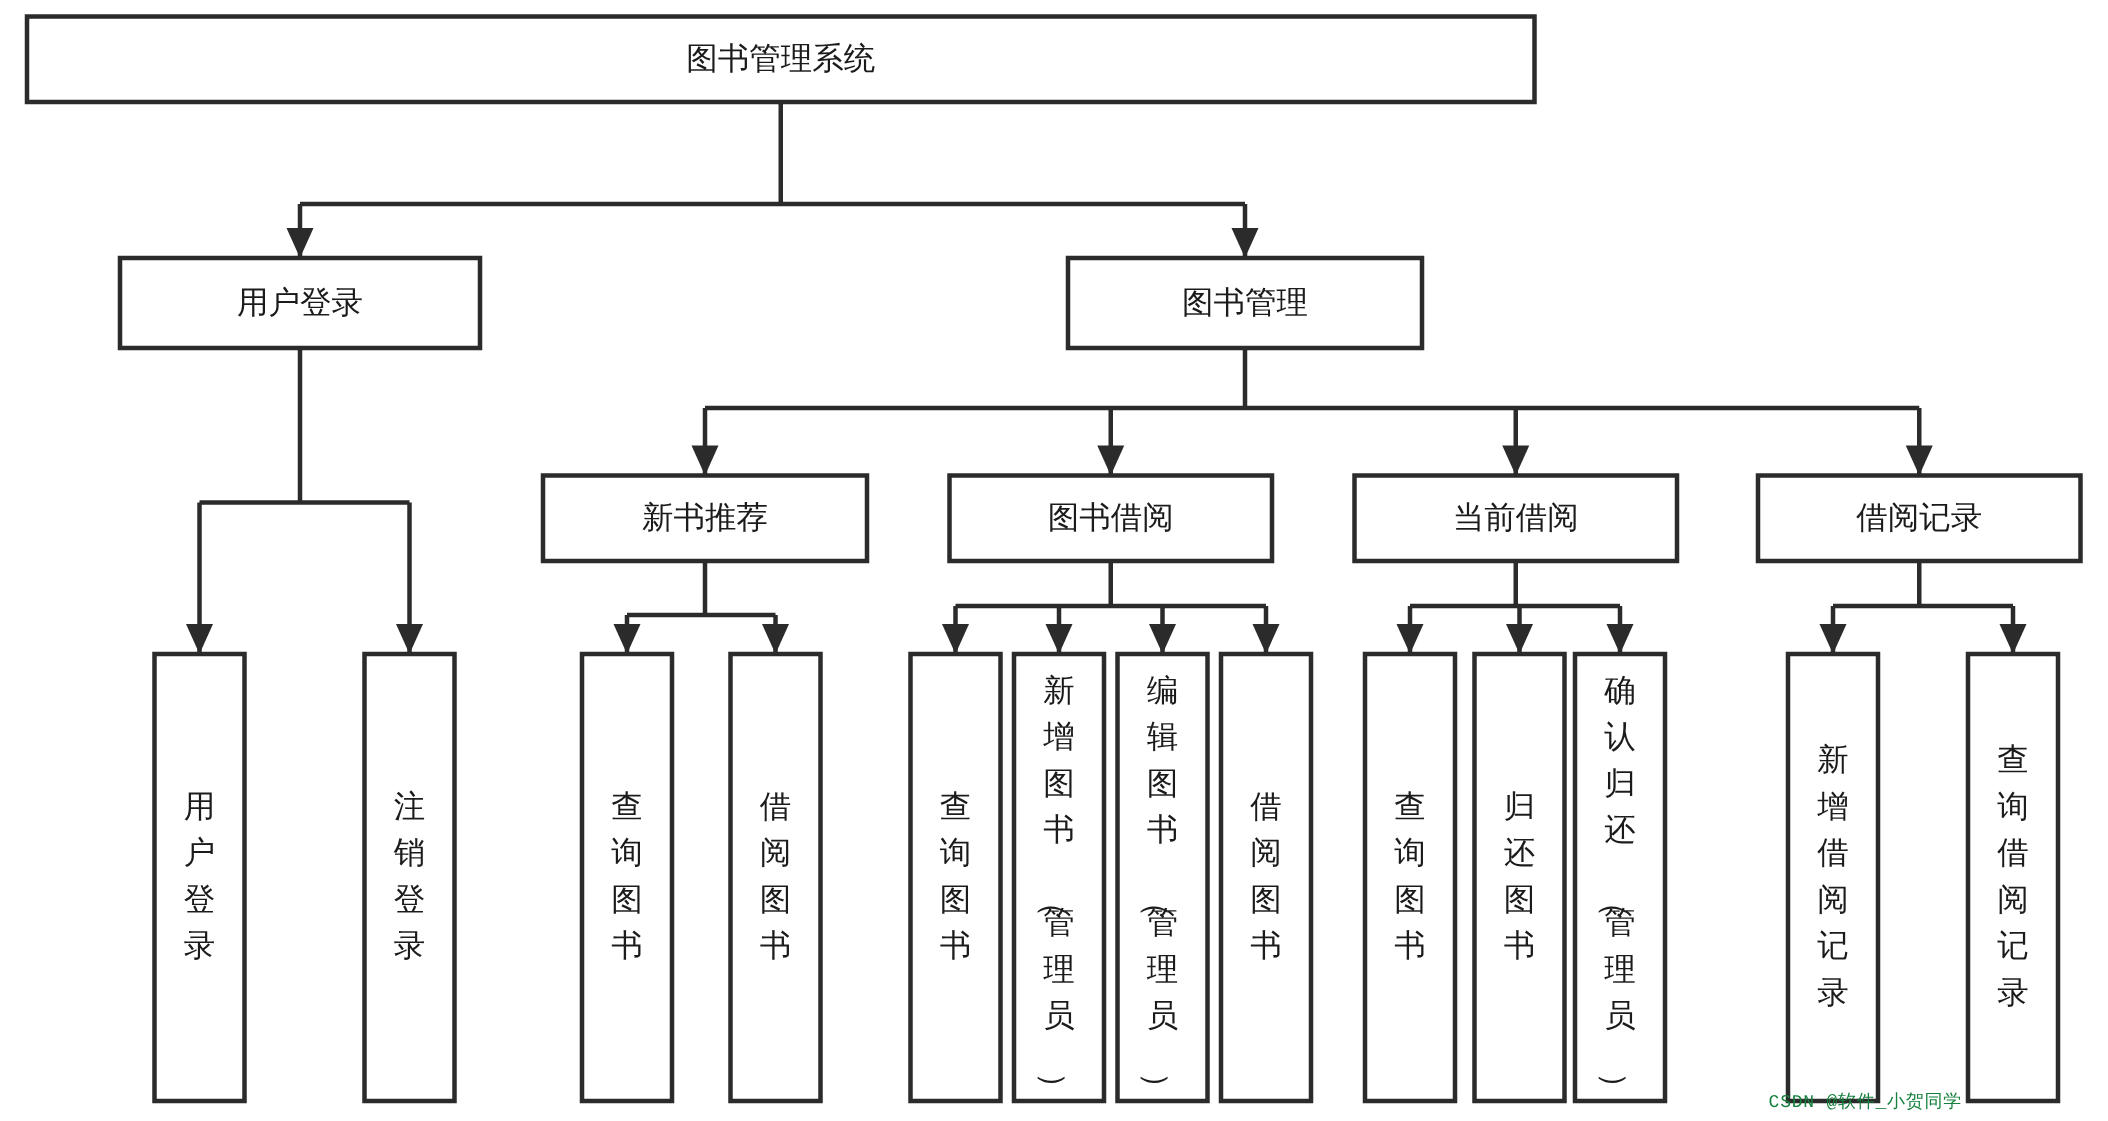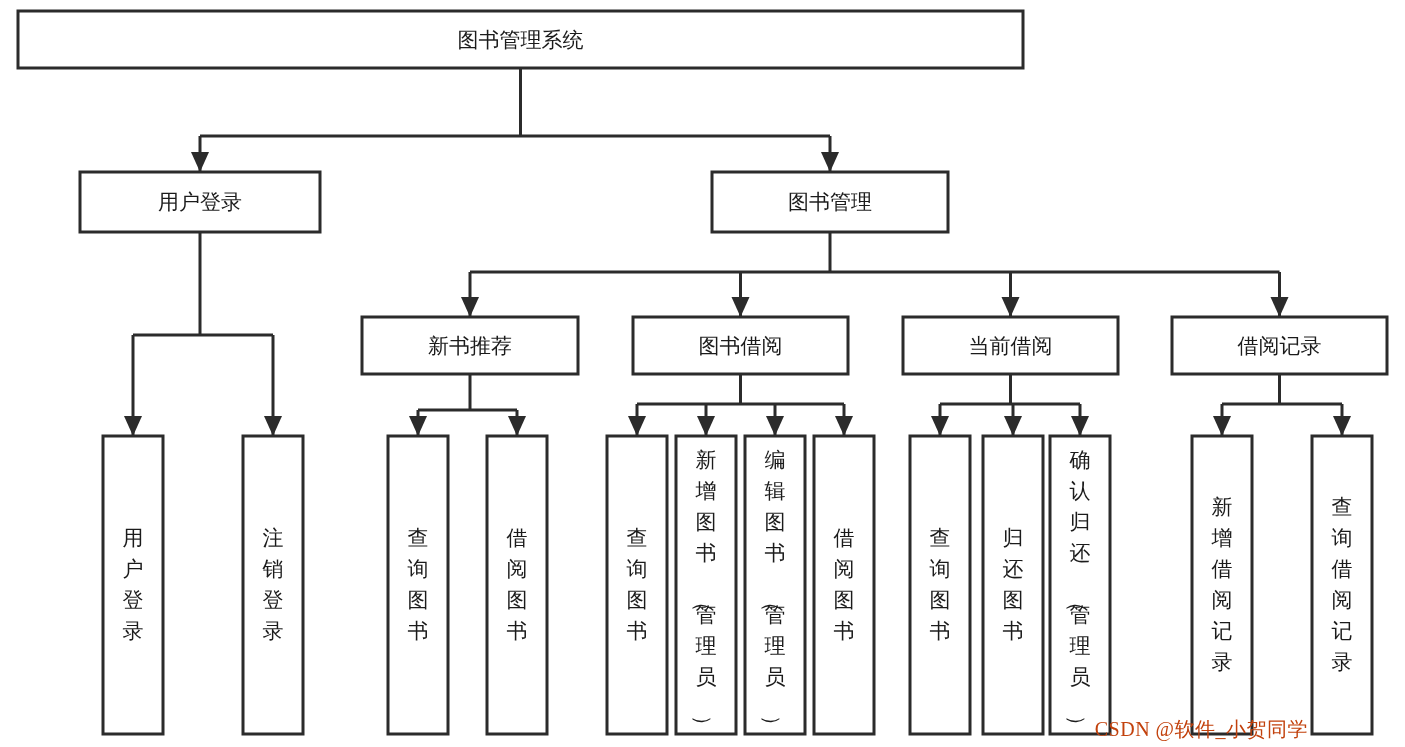--- a/index.html
+++ b/index.html
@@ -52,23 +52,23 @@
   .label-h {
     font-size: 21px;
   }
   .label-v {
     font-size: 21px;
   }
   .watermark {
     position: absolute;
     right: 8px;
     bottom: 4px;
-    font-family: Liberation Serif, serif;
-    font-size: 20px;
-    color: #c2410c;
+    font-family: Liberation Mono, monospace;
+    font-size: 12px;
+    color: #15803d;
     letter-spacing: 0.5px;
     white-space: nowrap;
     user-select: none;
   }
 </style>
 </head>
 <body>
 
 <div id="diagram-root">
   <svg class="diagram" id="diagram-svg" viewBox="0 0 1405 747" xmlns="http://www.w3.org/2000/svg">

